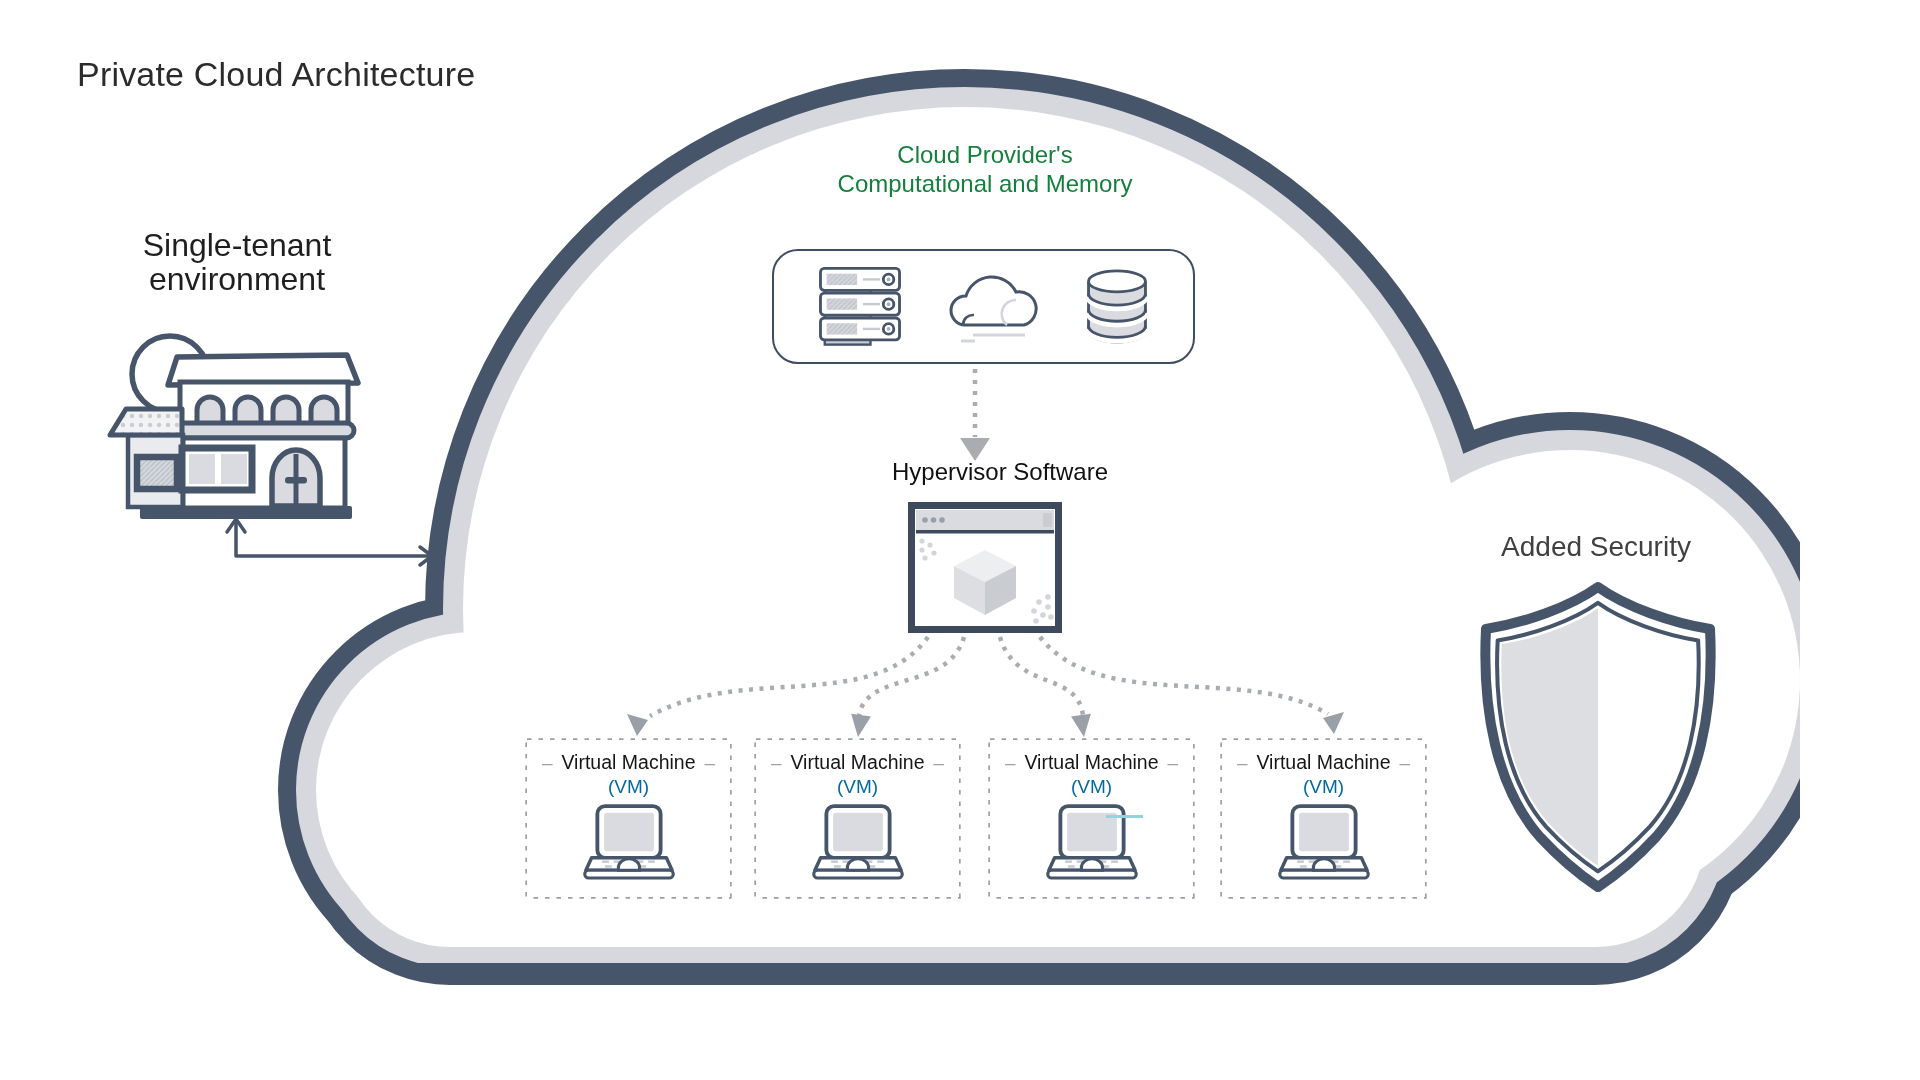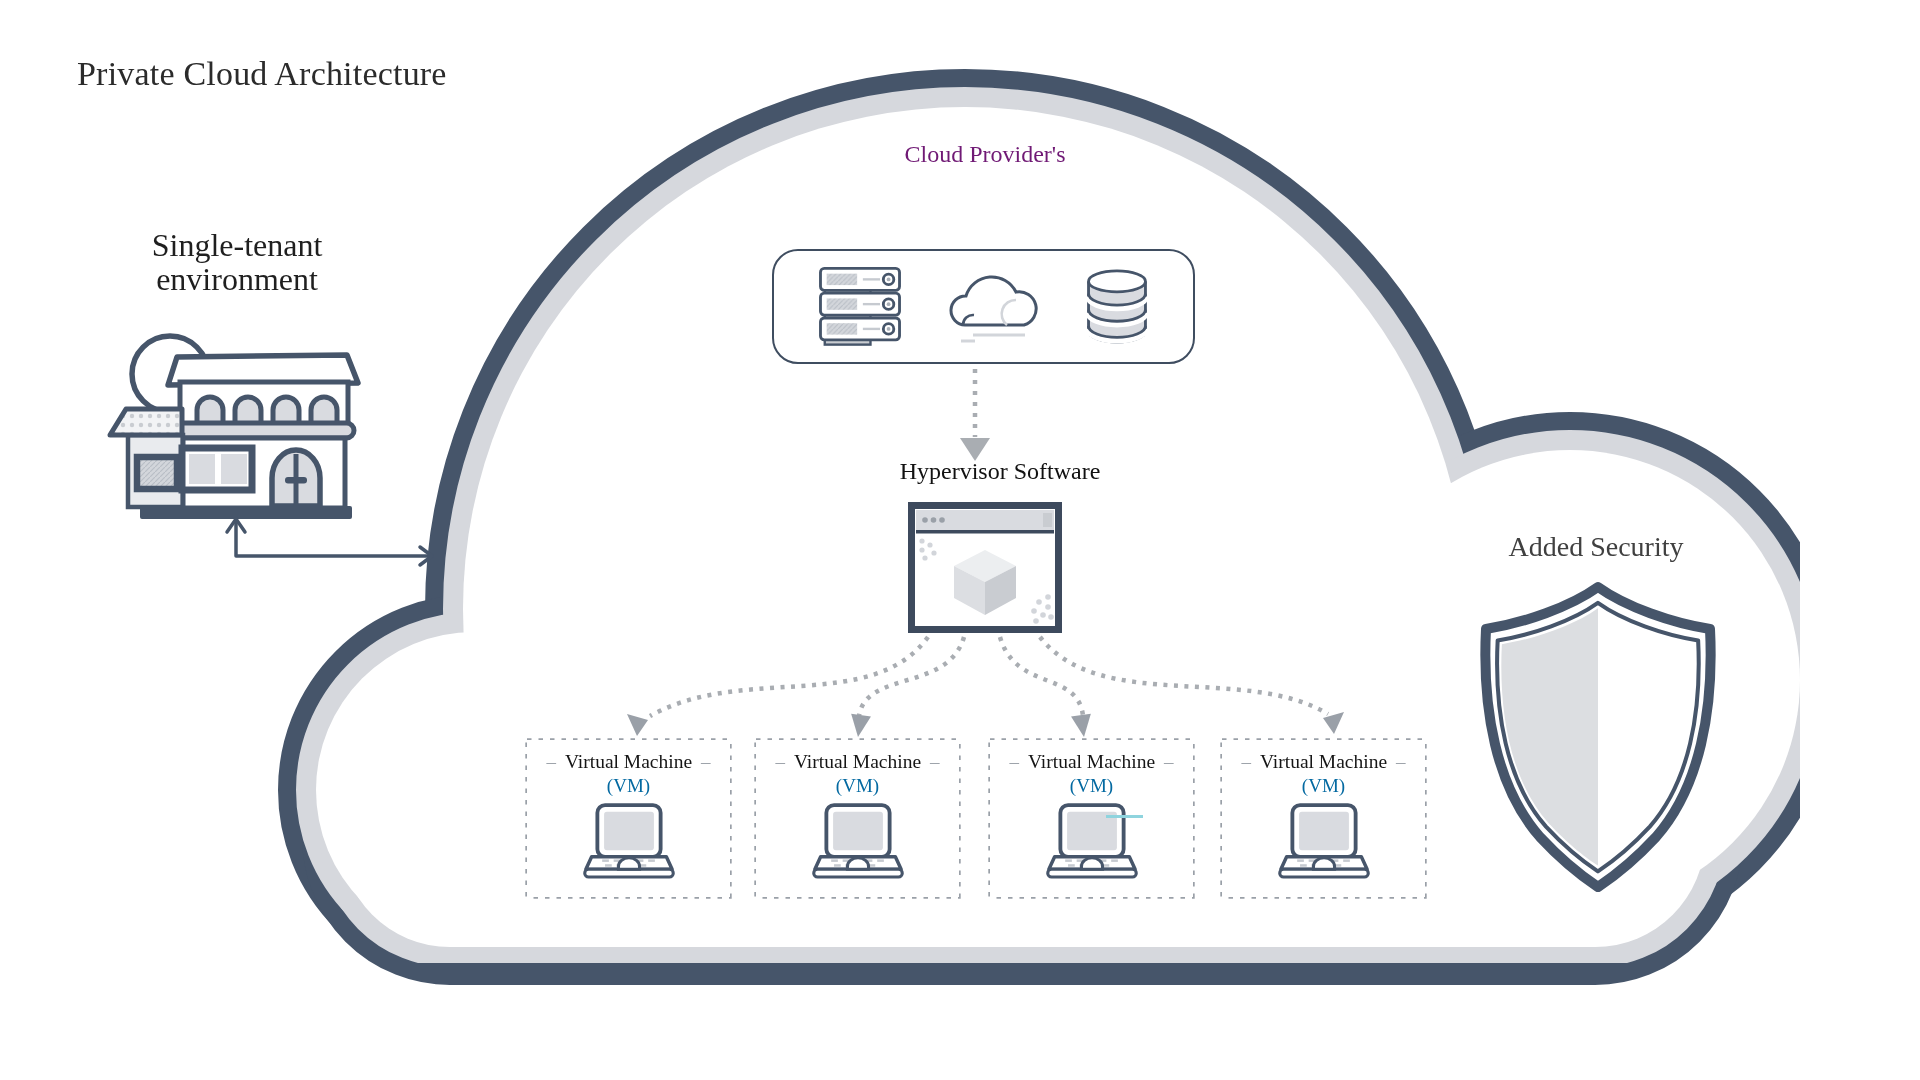--- a/index.html
+++ b/index.html
@@ -1,25 +1,25 @@
 <!DOCTYPE html>
 <html><head>
 <meta charset="utf-8">
 <style>
   html,body{margin:0;padding:0;background:#ffffff;}
   .canvas{
     position:relative;width:1800px;height:1080px;background:#ffffff;overflow:hidden;
-    font-family:Liberation Serif, serif;color:#222;
+    font-family:Liberation Sans, sans-serif;color:#222;
   }
   svg{display:block;}
   .abs{position:absolute;}
   .centered{position:absolute;transform:translateX(-50%);text-align:center;white-space:nowrap;}
   .title{left:77px;top:55px;font-size:34px;color:#2b2b2b;letter-spacing:.2px;}
   .env-label{left:237px;top:228px;font-size:32px;line-height:34px;color:#1f1f1f;}
-  .resources-title{left:985px;top:140px;font-size:24px;line-height:29px;color:#701a75;}
+  .resources-title{left:985px;top:140px;font-size:24px;line-height:29px;color:#15803d;}
   .hypervisor-label{left:1000px;top:458px;font-size:24px;color:#111;text-align:center;}
   .security-label{left:1596px;top:531px;font-size:28px;color:#404040;}
   .resources-box{
     left:772px;top:249px;width:423px;height:115px;box-sizing:border-box;
     border:2.5px solid #3f4d60;border-radius:26px;background:#fff;
     display:flex;align-items:center;justify-content:space-between;padding:0 44px;
   }
   .vm-box{
     position:absolute;top:740px;width:203px;height:157px;box-sizing:border-box;
     background:#fff;text-align:center;padding-top:11px;
@@ -152,20 +152,21 @@
     <g fill="none" stroke="#9aa0a8" stroke-width="3.4" stroke-dasharray="4.5 7">
       <rect x="527" y="740" width="203" height="157"></rect>
       <rect x="756" y="740" width="203" height="157"></rect>
       <rect x="990" y="740" width="203" height="157"></rect>
       <rect x="1222" y="740" width="203" height="157"></rect>
     </g>
   </svg>
 
   <div class="centered resources-title">
     <div>Cloud Provider's</div>
+    <div>Computational and Memory</div>
   </div>
 
   <div class="abs resources-box">
 
     <svg width="84" height="80" viewBox="0 0 86 84" style="overflow:visible;">
       <g>
         <rect x="6" y="22.5" width="48" height="7" fill="#c9ccd1" stroke="#46556a" stroke-width="2.5"></rect>
         <rect x="6" y="48.5" width="48" height="7" fill="#c9ccd1" stroke="#46556a" stroke-width="2.5"></rect>
         <rect x="6" y="74.5" width="48" height="7" fill="#c9ccd1" stroke="#46556a" stroke-width="2.5"></rect>
         <g>

